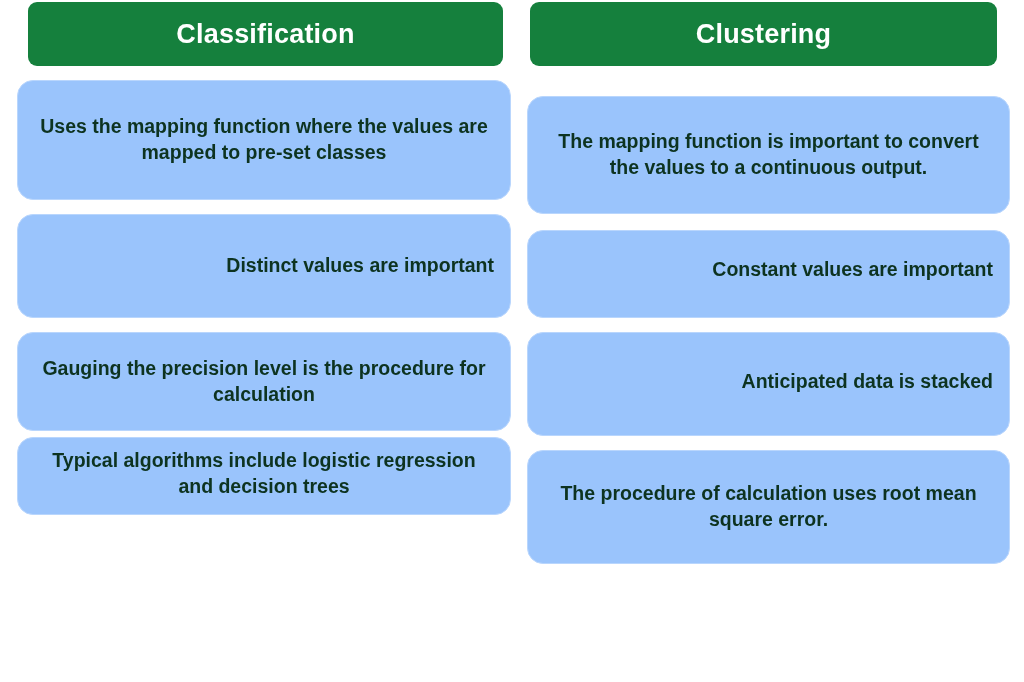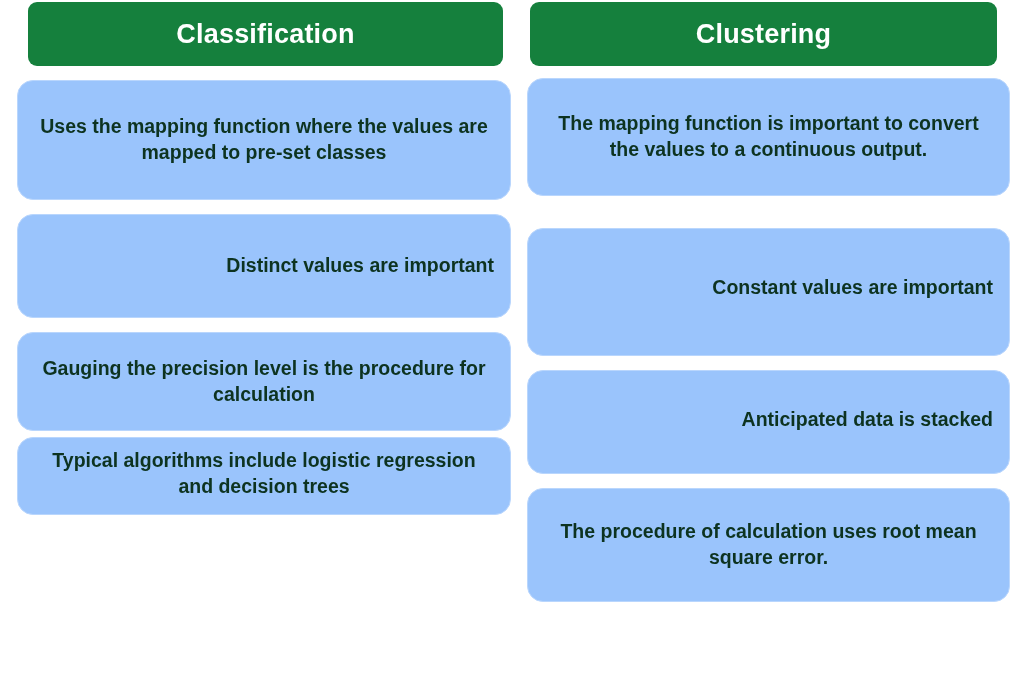--- a/index.html
+++ b/index.html
@@ -76,22 +76,22 @@
   }
 
   
   .column-left  .cell-r1 { margin-top: 14px; height: 120px; }
   .column-left  .cell-r2 { margin-top: 14px; height: 104px; }
   .column-left  .cell-r3 { margin-top: 14px; height: 104px; }
   .column-left  .cell-r4 { margin-top: 14px; height: 99px; }
   .column-left  .cell-r5 { margin-top:  6px; height: 78px; }
 
   
-  .column-right .cell-r1 { margin-top: 12px; height: 118px; }
-  .column-right .cell-r2 { margin-top: 32px; height: 128px; padding-left: 16px; }
+  .column-right .cell-r1 { margin-top: 30px; height: 118px; }
+  .column-right .cell-r2 { margin-top: 16px; height: 88px; padding-left: 16px; }
   .column-right .cell-r3 { margin-top: 14px; height: 104px; padding-left: 36px; }
   .column-right .cell-r4 { margin-top: 14px; height: 114px; }
   .column-right .cell-r5 { margin-top:  6px; height: 106px; }
 
   
   .column-right .cell { margin-left: 0px; margin-right: 1px; }
 
   
   .column-right .cell-r2 .cell-text { transform: translateY(-4px); }
   .column-right .cell-r3 .cell-text { transform: translateY(-2px); }

